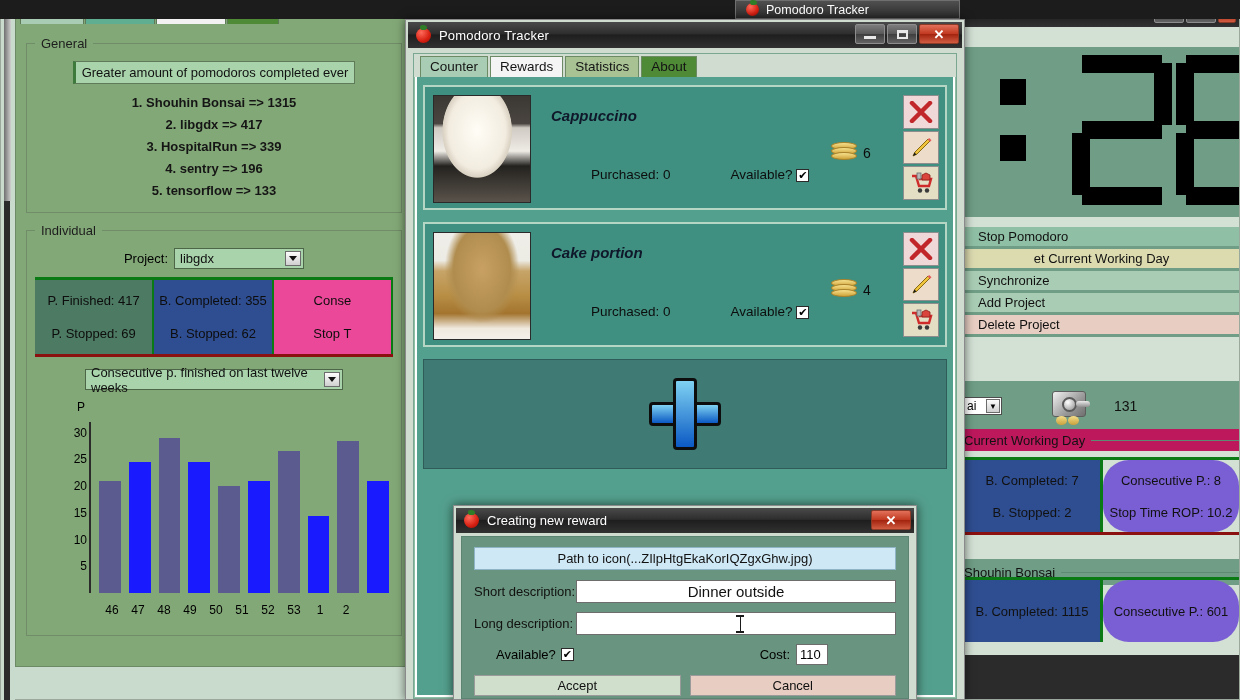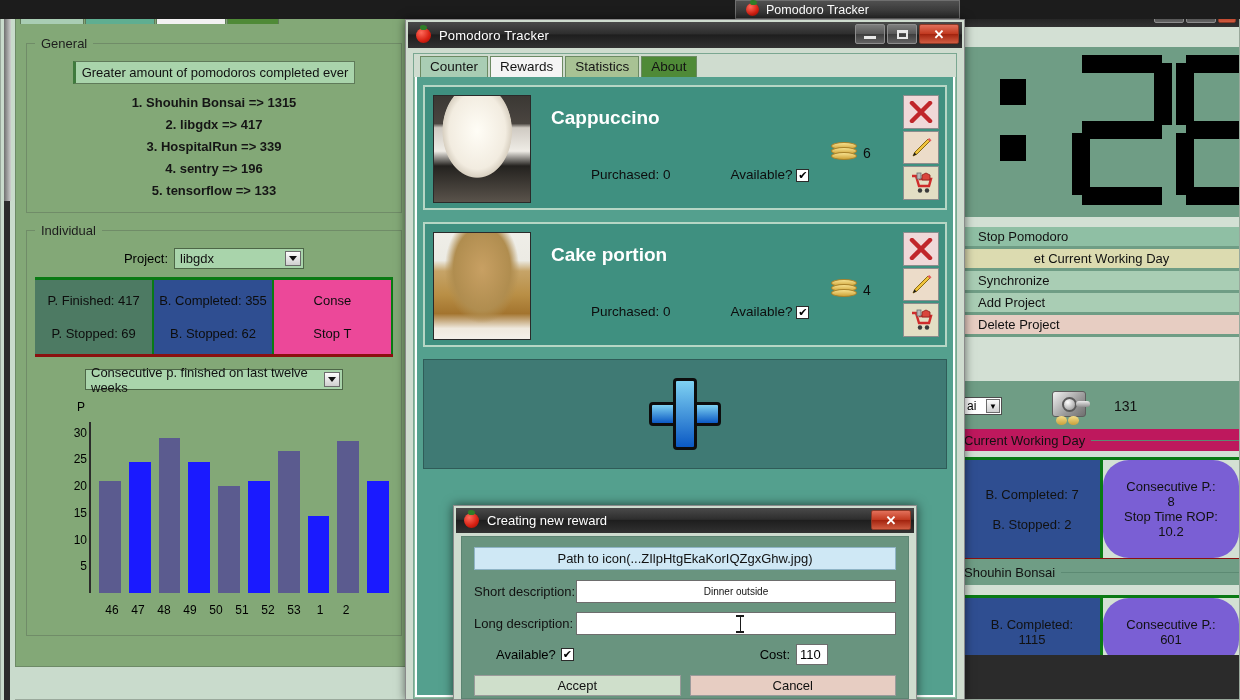--- a/index.html
+++ b/index.html
@@ -161,21 +161,21 @@
     background:linear-gradient(to bottom,#eaeaea,#8f8f8f);}
   .sv-coin{position:absolute;bottom:-2px;left:6px;width:11px;height:9px;border-radius:50%;
     background:linear-gradient(to bottom,#f4dd8a,#c9a13c);}
   .sv-coin.c2{left:18px;}
   .sv-amt{ margin-left:22px; font-size:14px; color:#111;}
   .rlegend{ position:absolute; left:8px; top:428px; right:0; font-size:13px; color:#111; background:#be185d;
      height:22px; display:flex; align-items:center;}
   .rlegend .line{flex:1;height:1px;background:#5c8a73;margin-left:6px;}
   .rstat{ position:absolute; left:8px; right:0; display:flex; border-top:3px solid #0a7a14; border-bottom:3px solid #8b1010;}
   .rstat .cell{ flex:1; min-height:72px; display:flex; flex-direction:column; justify-content:space-around;
-     align-items:center; font-size:13px; color:#111; text-align:center; padding:19px;}
+     align-items:center; font-size:13px; color:#111; text-align:center; padding:4px;}
   .rstat .cell.blue{ background:#2f4e91; border-right:3px solid #0a7a14;}
   .rstat .cell.purple{ background:#7a5fd4;border-radius:26px;}
   .rsub{ position:absolute; left:8px; right:0; height:26px; background:#6f9d85; display:flex; align-items:center;
     font-size:13px;color:#111;}
   .rsub .line{ flex:1; height:1px; background:#5c8a73; margin-left:6px;}
   .rblack{ position:absolute; left:0; right:0; bottom:0; height:44px; background:#2b2b2b;}
   .rightstripe{ position:absolute; left:0; top:0; width:9px; height:700px;}
   .rightstripe .grad{ position:absolute; left:0; top:26px; width:9px; height:260px;
     background:linear-gradient(to right,#6a6a6a,#cfcfcf);}
   .rightstripe .dark{ position:absolute; left:0; top:286px; width:9px; height:414px; background:#2b2b2b;}
@@ -216,21 +216,21 @@
       radial-gradient(ellipse at 45% 33%,#fffdf6 0%,#f2ece0 38%,#d9d1c2 46%,rgba(0,0,0,0) 47%),
       radial-gradient(ellipse at 52% 28%,#8b5a2b 0%,#a46c34 22%,rgba(0,0,0,0) 30%),
       linear-gradient(to bottom,#3b3834 0%,#4a4540 26%,#cfcac2 30%,#efece6 52%,#24221f 66%,#5a534b 100%);
   }
   .rw-img.cake{
     background:
       radial-gradient(ellipse at 50% 34%,#c8a063 0%,#b08d4f 42%,rgba(0,0,0,0) 55%),
       linear-gradient(to bottom,#efeee8 0%,#ecebe4 26%,#c6a468 36%,#b98f46 58%,#a3742e 76%,#efe9de 90%,#f3f0ea 100%);
   }
   .rw-mid{ flex:1; display:flex; flex-direction:column; justify-content:space-between; padding:12px 4px 18px 20px;}
-  .rw-title{ font-weight:bold; font-size:19px; color:#ffffff;}
+  .rw-title{ font-weight:bold; font-size:15px; color:#0f172a;font-style:italic;}
   .rw-row2{ display:flex; align-items:center; gap:60px; padding-left:40px; font-size:13.5px; color:#0d0d0d;}
   .rw-cost{ width:72px; display:flex; align-items:center; gap:6px; padding-top:10px;}
   .coins{ width:26px;height:22px; position:relative;}
   .coins i{ position:absolute; left:0; width:26px; height:8px; border-radius:50%;
      background:linear-gradient(to bottom,#f6e08d,#cfa43a); border:1px solid #a8822b;}
   .coins i:nth-child(1){top:0px;} .coins i:nth-child(2){top:5px;} .coins i:nth-child(3){top:10px;}
   .rw-cost span{ font-size:14px; color:#0c0c0c;}
   .rw-actions{ width:36px; display:flex; flex-direction:column; gap:2px;}
   .actbtn{ height:35px; border:1px solid #8d8d8d; display:flex;align-items:center;justify-content:center;}
   .actbtn.del{ background:#f0d8d8;}
@@ -251,21 +251,21 @@
     position:absolute; left:453px; top:505px; width:464px; height:195px;
     background:#cfdccf; border:1px solid #8a8a8a; box-shadow:0 0 10px rgba(0,0,0,.6);
   }
   #win-modal .md-body{ position:absolute; left:7px; top:30px; right:7px; bottom:0; background:#69947f;
      border:1px solid #5c8472; padding:10px 12px;}
   .pathbar{ background:#cfe8f5; border:1px solid #8fb4c6; text-align:center; font-size:13px; color:#111;
      padding:3px; margin-bottom:10px;}
   .frow{ display:flex; align-items:center; margin-bottom:9px;}
   .frow .flabel{ width:102px; font-size:13px; color:#111;}
   .ftext{ flex:1; background:#fff; border:1px solid #6d6d6d; height:23px; text-align:center;
-     font-size:10px; color:#111; display:flex; align-items:center; justify-content:center; position:relative;}
+     font-size:15px; color:#111; display:flex; align-items:center; justify-content:center; position:relative;}
   .ibeam{ position:absolute; left:50%; top:2px; width:8px; height:18px;}
   .ibeam:before,.ibeam:after{content:"";position:absolute;left:0;width:8px;height:2px;background:#1a1a1a;}
   .ibeam:before{top:0;} .ibeam:after{bottom:0;}
   .ibeam span{position:absolute;left:3.5px;top:0;width:1.5px;height:18px;background:#1a1a1a;display:block;}
   .frow2{ display:flex; align-items:center; margin:2px 0 10px 0;}
   .avail{ margin-left:22px; font-size:13px;}
   .costwrap{ margin-left:auto; display:flex; align-items:center; gap:6px; margin-right:68px; font-size:13px;}
   .costbox{ width:32px;height:21px;background:#fff;border:1px solid #6d6d6d;font-size:13px;
      display:flex;align-items:center;padding-left:3px;}
   .btnrow{ display:flex; gap:9px;}
@@ -461,21 +461,21 @@
       <span>Consecutive P.: 8</span>
       <span>Stop Time ROP: 10.2</span>
     </div>
   </div>
 
   <div class="rsub" style="top:558px;">
     <span>Shouhin Bonsai</span>
     <span class="line"></span>
   </div>
 
-  <div class="rstat" style="top:594px; border-bottom:none;">
+  <div class="rstat" style="top:576px; border-bottom:none;">
     <div class="cell blue" style="min-height:62px;">
       <span>B. Completed: 1115</span>
     </div>
     <div class="cell purple" style="min-height:62px;">
       <span>Consecutive P.: 601</span>
     </div>
   </div>
 
   <div class="rblack"></div>
 </div>

